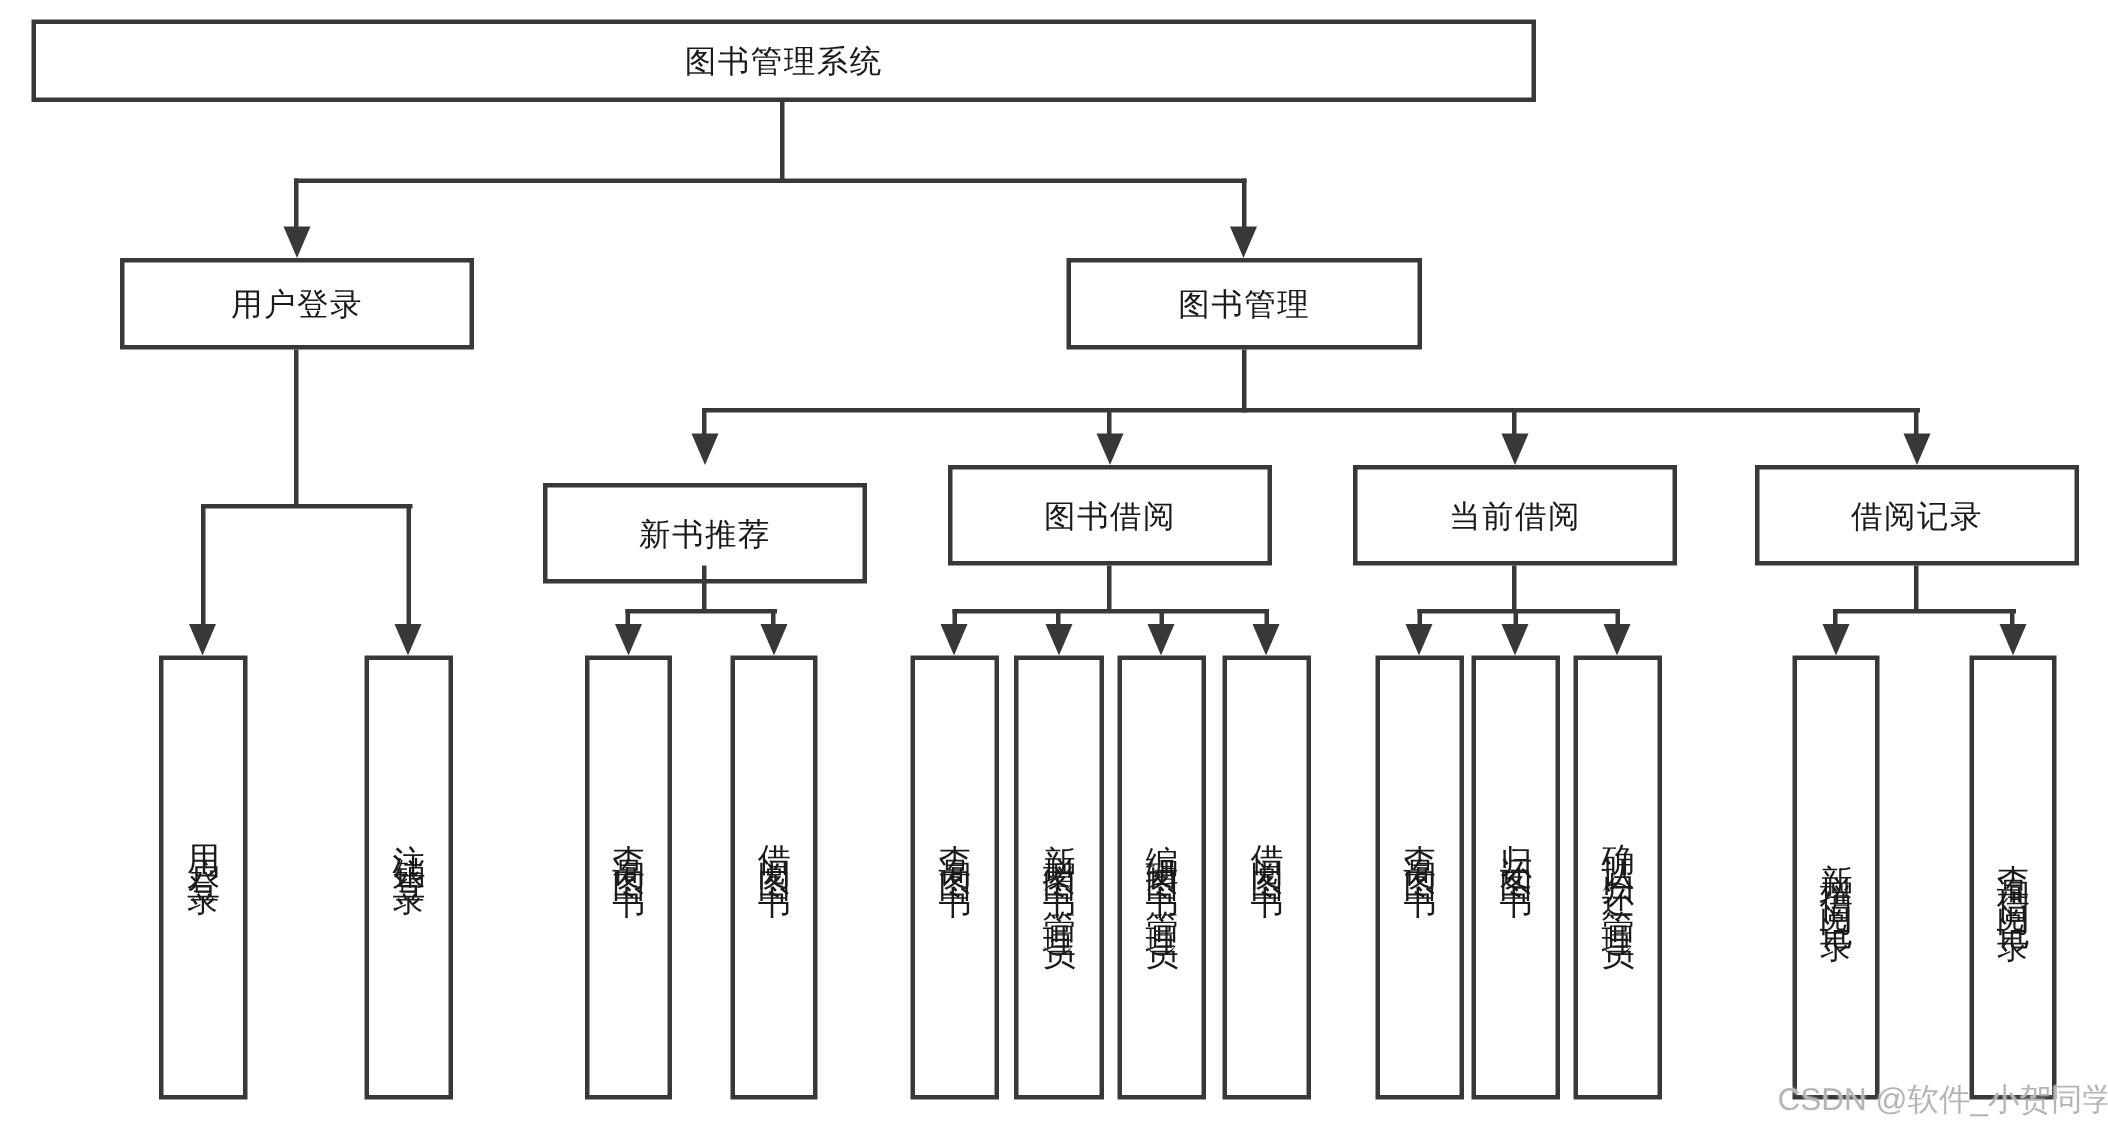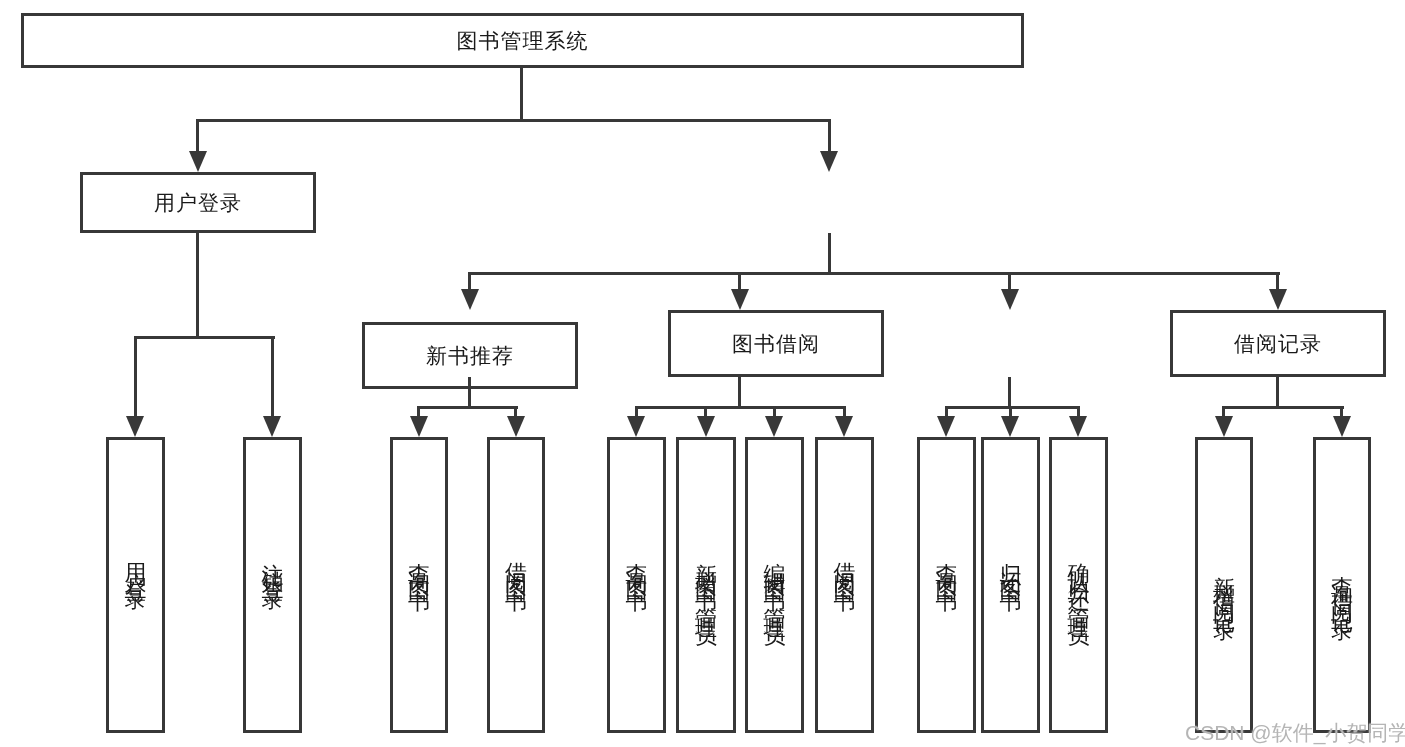--- a/index.html
+++ b/index.html
@@ -84,20 +84,23 @@
   <div class="vl" style="left:520px; top:68px; height:54px;"></div>
   <div class="hl" style="left:196px; top:119px; width:635px;"></div>
 
   <div class="vl" style="left:196px; top:119px; height:34px;"></div>
   <div class="tri" style="left:189px; top:151px;"></div>
   <div class="vl" style="left:828px; top:119px; height:34px;"></div>
   <div class="tri" style="left:820px; top:151px;"></div>
 
   <div class="box" style="left:80px; top:172px; width:236px; height:61px;">
     <span class="hlabel">用户登录</span>
+  </div>
+  <div class="box" style="left:711px; top:172px; width:237px; height:61px;">
+    <span class="hlabel">图书管理</span>
   </div>
 
   <div class="vl" style="left:196px; top:233px; height:105px;"></div>
   <div class="hl" style="left:134px; top:336px; width:141px;"></div>
   <div class="vl" style="left:134px; top:336px; height:83px;"></div>
   <div class="tri" style="left:126px; top:416px;"></div>
   <div class="vl" style="left:271px; top:336px; height:83px;"></div>
   <div class="tri" style="left:263px; top:416px;"></div>
 
   <div class="vl" style="left:828px; top:233px; height:42px;"></div>
@@ -107,22 +110,25 @@
   <div class="vl" style="left:738px; top:272px; height:20px;"></div>
   <div class="tri" style="left:731px; top:289px;"></div>
   <div class="vl" style="left:1008px; top:272px; height:20px;"></div>
   <div class="tri" style="left:1001px; top:289px;"></div>
   <div class="vl" style="left:1276px; top:272px; height:20px;"></div>
   <div class="tri" style="left:1269px; top:289px;"></div>
 
   <div class="box" style="left:362px; top:322px; width:216px; height:67px;">
     <span class="hlabel">新书推荐</span>
   </div>
-  <div class="box" style="left:668px; top:310px; width:216px; height:67px;">
+  <div class="box" style="left:632px; top:310px; width:216px; height:67px;">
     <span class="hlabel">图书借阅</span>
+  </div>
+  <div class="box" style="left:902px; top:310px; width:216px; height:67px;">
+    <span class="hlabel">当前借阅</span>
   </div>
   <div class="box" style="left:1170px; top:310px; width:216px; height:67px;">
     <span class="hlabel">借阅记录</span>
   </div>
 
   <div class="vl" style="left:468px; top:377px; height:31px;"></div>
   <div class="hl" style="left:417px; top:406px; width:101px;"></div>
   <div class="vl" style="left:738px; top:377px; height:31px;"></div>
   <div class="hl" style="left:635px; top:406px; width:211px;"></div>
   <div class="vl" style="left:1008px; top:377px; height:31px;"></div>

